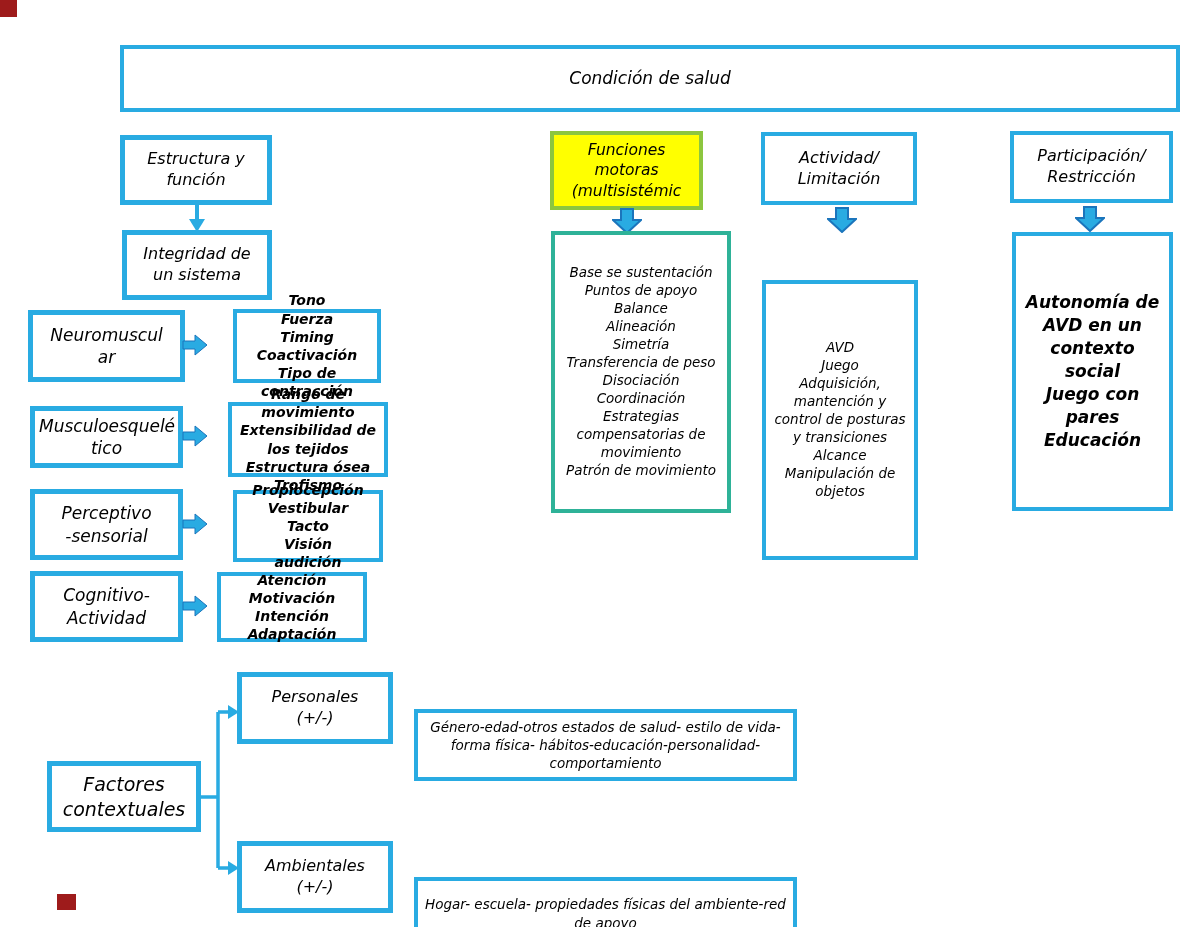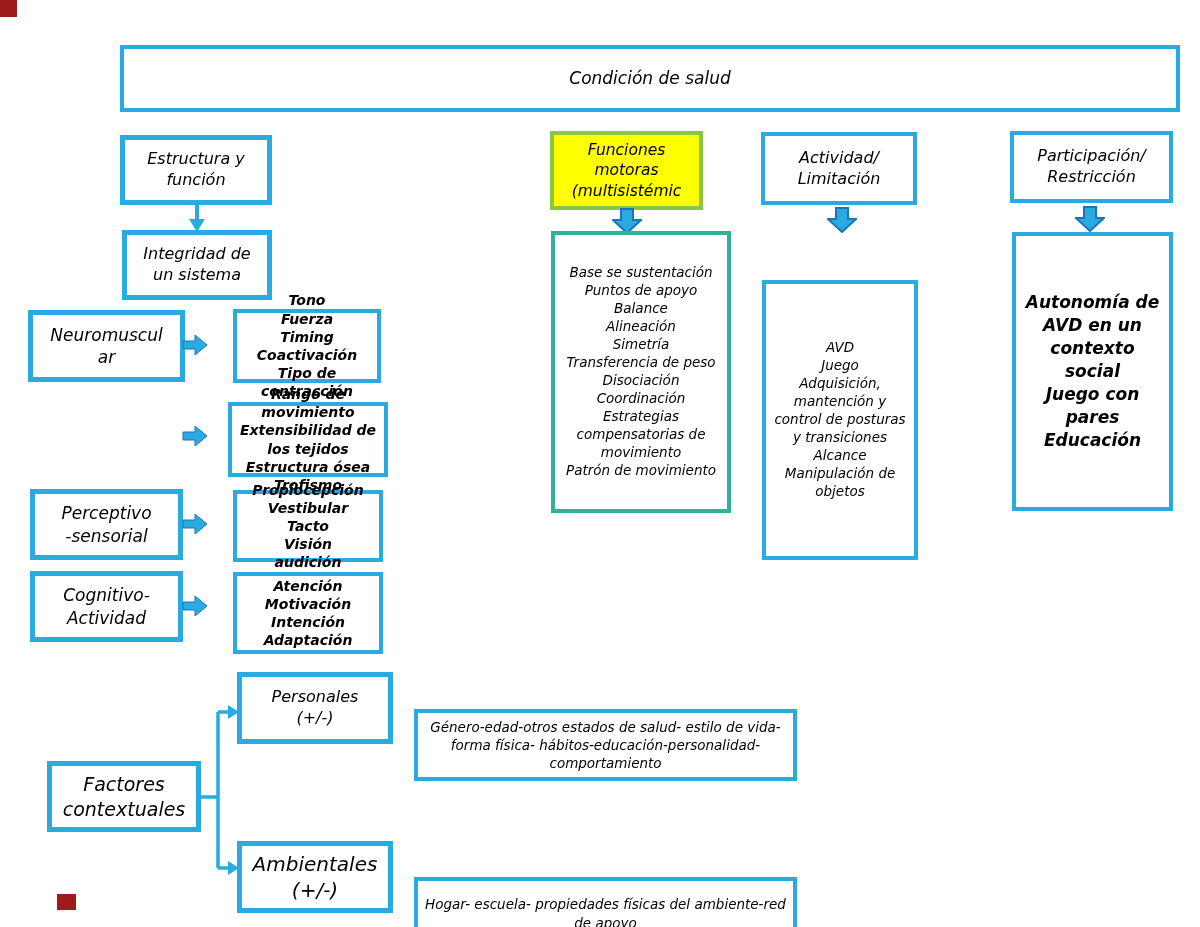--- a/index.html
+++ b/index.html
@@ -69,20 +69,24 @@
     <polygon points="1,7 13,7 13,1 25,11 13,21 13,15 1,15" fill="var(--accent,#29abe2)" stroke="var(--accent-dark,#1b75bc)" stroke-width="1"></polygon>
   </svg>
   <div class="box detail-box" style="left:207px;top:309px;width:148px;height:74px;">
     <span>Tono
 Fuerza
 Timing
 Coactivación
 Tipo de contracción</span>
   </div>
 
+  <div class="box label-box b5" style="left:30px;top:406px;width:153px;height:62px;">
+    <span>Musculoesquelé
+tico</span>
+  </div>
   <svg class="arrow" style="left:182px;top:425px;" width="26" height="22" viewBox="0 0 26 22">
     <polygon points="1,7 13,7 13,1 25,11 13,21 13,15 1,15" fill="var(--accent,#29abe2)" stroke="var(--accent-dark,#1b75bc)" stroke-width="1"></polygon>
   </svg>
   <div class="box detail-box" style="left:202px;top:402px;width:160px;height:75px;">
     <span>Rango de movimiento
 Extensibilidad de los tejidos
 Estructura ósea
 Trofismo</span>
   </div>
 
@@ -101,21 +105,21 @@
 audición</span>
   </div>
 
   <div class="box label-box b5" style="left:30px;top:571px;width:153px;height:71px;">
     <span>Cognitivo-
 Actividad</span>
   </div>
   <svg class="arrow" style="left:182px;top:595px;" width="26" height="22" viewBox="0 0 26 22">
     <polygon points="1,7 13,7 13,1 25,11 13,21 13,15 1,15" fill="var(--accent,#29abe2)" stroke="var(--accent-dark,#1b75bc)" stroke-width="1"></polygon>
   </svg>
-  <div class="box detail-box" style="left:207px;top:572px;width:150px;height:82px;">
+  <div class="box detail-box" style="left:191px;top:572px;width:150px;height:70px;">
     <span>Atención
 Motivación
 Intención
 Adaptación</span>
   </div>
 
   <div class="box yellow-box" style="left:550px;top:131px;width:153px;height:79px;">
     <span>Funciones
 motoras
 (multisistémic</span>
@@ -176,21 +180,21 @@
   </svg>
 
   <div class="box ctx-box b5" style="left:237px;top:672px;width:156px;height:72px;font-size:16px;">
     <span>Personales
 (+/-)</span>
   </div>
   <div class="box para-box" style="left:414px;top:673px;width:383px;height:72px;">
     <span>Género-edad-otros estados de salud- estilo de vida-forma física- hábitos-educación-personalidad-comportamiento</span>
   </div>
 
-  <div class="box ctx-box b5" style="left:237px;top:841px;width:156px;height:72px;font-size:20px;">
+  <div class="box ctx-box b5" style="left:237px;top:841px;width:156px;height:72px;font-size:16px;">
     <span>Ambientales
 (+/-)</span>
   </div>
   <div class="box para-box" style="left:414px;top:841px;width:383px;height:73px;">
     <span>Hogar- escuela- propiedades físicas del ambiente-red de apoyo</span>
   </div>
 
 </div>
 
 </body></html>

